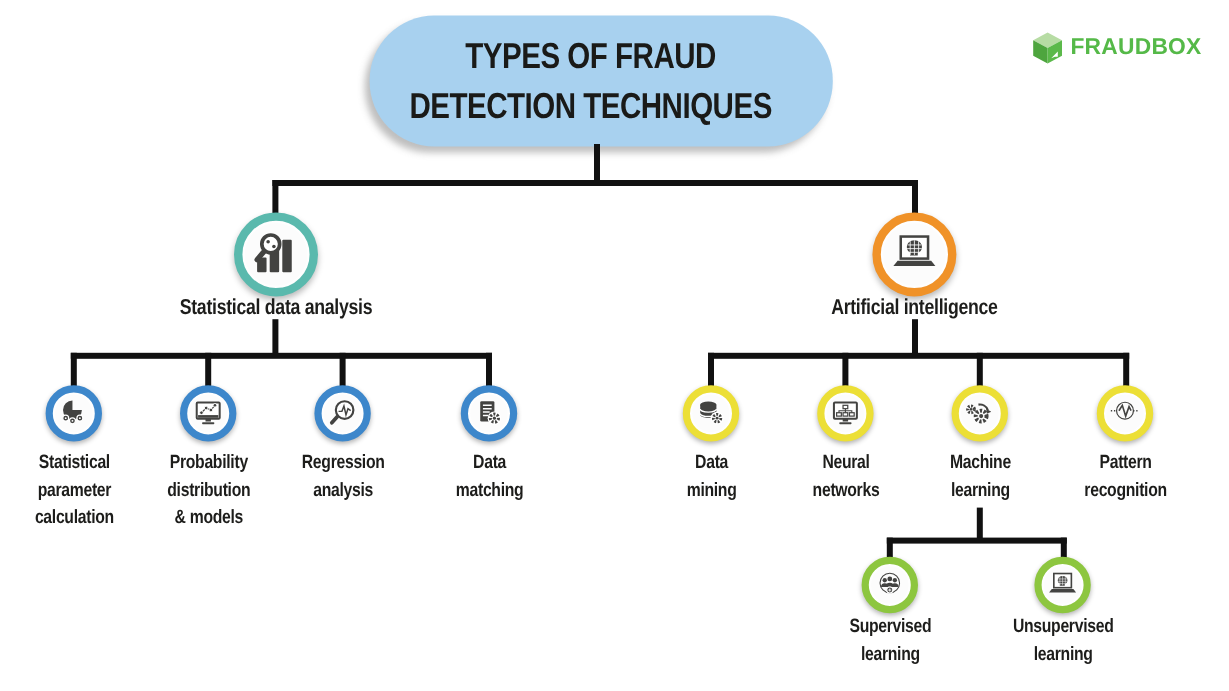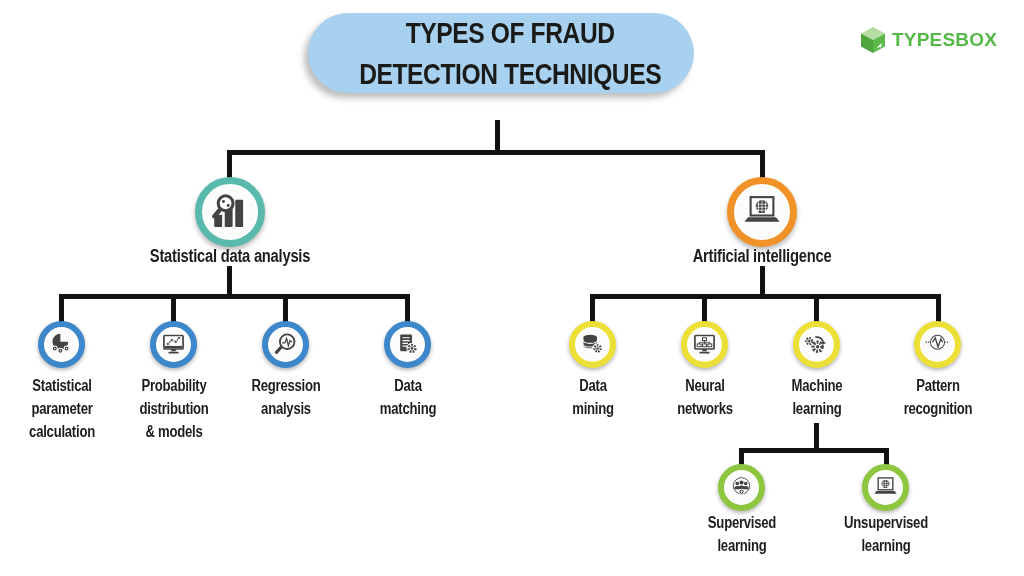--- a/index.html
+++ b/index.html
@@ -1,21 +1,21 @@
 <!DOCTYPE html>
 <html><head>
 <meta charset="utf-8">
 <style>
   html,body{margin:0;padding:0;background:#fff;}
   .canvas{position:relative;width:1024px;height:576px;background:#fff;overflow:hidden;
           font-family:"Liberation Sans", sans-serif;color:#1d1d1b;}
   .line{position:absolute;background:#111;}
-  .title-box{position:absolute;left:308px;top:13px;width:386px;height:80px;background:#a8d1ef;
+  .title-box{position:absolute;left:308px;top:13px;width:386px;height:109px;background:#a8d1ef;
              border-radius:54px;box-shadow:-4px 5px 6px rgba(110,110,110,.45);
-             display:flex;align-items:center;justify-content:flex-end;}
+             display:flex;align-items:center;justify-content:flex-start;}
   .title-text{font-size:30px;line-height:41px;font-weight:700;color:#1a1a18;text-align:center;
               white-space:pre-line;letter-spacing:-.5px;}
   .cond{transform:scaleX(.82);}
   .node-big{position:absolute;width:70px;height:70px;border-radius:50%;border:7px solid;background:#fcfcfc;
             box-sizing:border-box;display:flex;align-items:center;justify-content:center;
             box-shadow:0 3px 5px rgba(0,0,0,.28), inset 0 0 0 2px rgba(255,255,255,.65);}
   .node-small{position:absolute;width:47px;height:47px;border-radius:50%;border:6px solid;background:#fcfcfc;
             box-sizing:border-box;display:flex;align-items:center;justify-content:center;
             box-shadow:0 2px 4px rgba(0,0,0,.3), inset 0 0 0 2px rgba(255,255,255,.6);}
   .ring-teal{border-color:#5ab9ad}
@@ -38,21 +38,21 @@
 
 <div class="canvas">
 
   <div class="logo">
     <svg width="30" height="30" viewBox="0 0 30 30">
       <polygon points="15,2 27,8.5 15,15 3,8.5" fill="#b7dca4"></polygon>
       <polygon points="3,8.5 15,15 15,28 3,21.5" fill="#4ea53e"></polygon>
       <polygon points="15,15 27,8.5 27,21.5 15,28" fill="#5bb94a"></polygon>
       <path d="M18 23.5 l5.5 -5.5 v4.2 h-2.4 z" fill="#ffffff"></path>
     </svg>
-    <span class="logo-text"><span class="bold">TYPES</span><span class="light">BOX</span></span>
+    <span class="logo-text"><span class="bold">FRAUD</span><span class="light">BOX</span></span>
   </div>
 
   <div class="title-box">
     <div class="title-text cond">TYPES OF FRAUD
 DETECTION TECHNIQUES</div>
   </div>
 
   <div class="line" style="left:495px;top:120px;width:5px;height:33px"></div>
   <div class="line" style="left:227px;top:150px;width:538px;height:5px"></div>
   <div class="line" style="left:227px;top:150px;width:5px;height:30px"></div>

